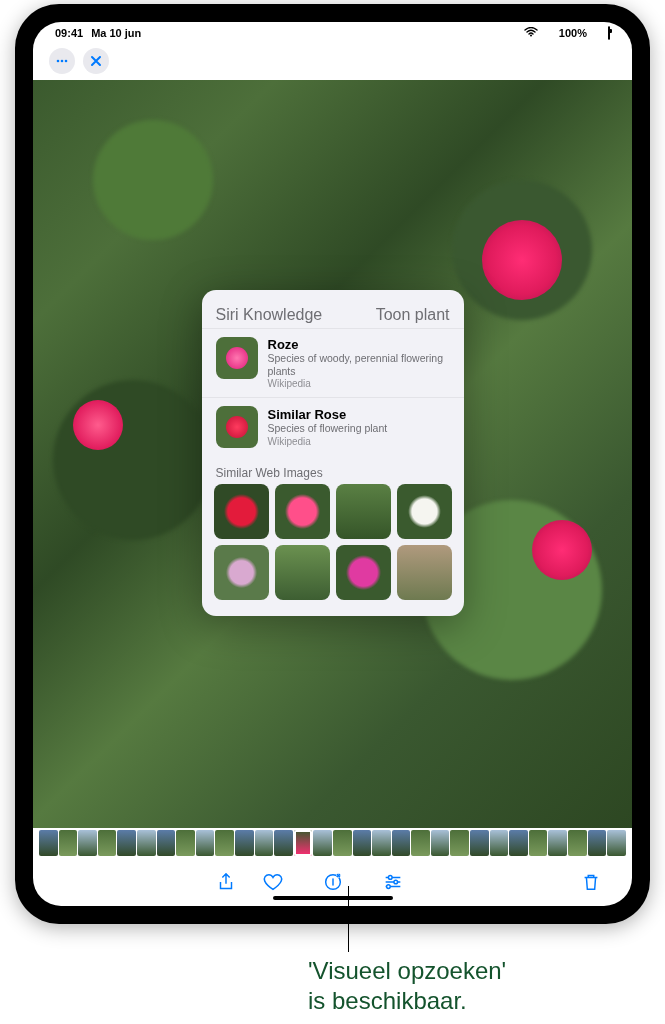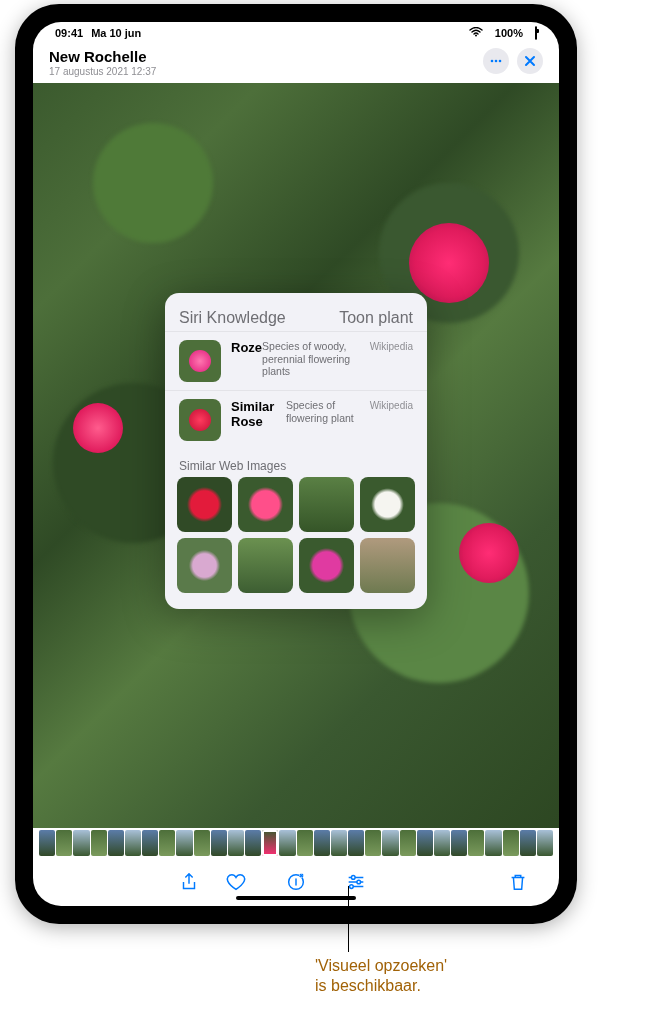--- a/index.html
+++ b/index.html
@@ -7,21 +7,21 @@
     font-family: -apple-system, BlinkMacSystemFont, "Helvetica Neue", sans-serif;
     background: #fff;
     width: 665px;
     height: 1024px;
     position: relative;
     overflow: hidden;
   }
   .ipad-frame {
     position: absolute;
     top: 4px; left: 15px;
-    width: 562px; height: 920px;
+    width: 635px; height: 920px;
     background: #000;
     border-radius: 44px;
     padding: 18px;
     box-shadow: 0 4px 20px rgba(0,0,0,0.3);
   }
   .ipad-screen {
     width: 100%; height: 100%;
     background: #fff;
     border-radius: 28px;
     overflow: hidden;
@@ -34,21 +34,21 @@
     height: 22px;
     display: flex;
     align-items: center;
     justify-content: space-between;
     padding: 0 22px;
     font-size: 11px;
     font-weight: 600;
     color: #000;
   }
   .status-left { display: flex; gap: 8px; align-items: center; }
-  .status-right { display: flex; gap: 12px; align-items: center; }
+  .status-right { display: flex; gap: 21px; align-items: center; }
   .wifi, .battery { display: inline-block; }
   .battery-body {
     width: 20px; height: 10px;
     border: 1px solid #000; border-radius: 2px;
     position: relative;
   }
   .battery-body::after {
     content: ""; position: absolute; right: -3px; top: 2px;
     width: 2px; height: 4px; background:#000; border-radius: 0 1px 1px 0;
   }
@@ -117,21 +117,21 @@
   .k-thumb {
     width:42px; height:42px; border-radius:8px; flex-shrink:0;
     background:#4d6f3a; position:relative; overflow:hidden;
   }
   .k-thumb::after{
     content:""; position:absolute; width:22px;height:22px;border-radius:50%;
     top:10px;left:10px;
   }
   .k-thumb.pink::after{ background:radial-gradient(circle,#ff77b0,#e01b7a); }
   .k-thumb.red::after{ background:radial-gradient(circle,#ff3b5e,#c40f35); }
-  .k-text { display:flex; flex-direction:row; justify-content:center; min-width:0; }
+  .k-text { display:flex; flex-direction:column; justify-content:center; min-width:0; }
   .k-title { font-size:13px; font-weight:600; color:#000; }
   .k-desc { font-size:10.5px; color:#6e6e73; line-height:1.2; }
   .k-src { font-size:10px; color:#8e8e93; margin-top:1px; }
 
   .webimg-label { font-size:12px; color:#6e6e73; padding:10px 14px 4px; }
   .webimg-grid {
     display:grid; grid-template-columns: repeat(4,1fr);
     gap:6px; padding:0 12px 6px;
   }
   .webimg {
@@ -177,23 +177,23 @@
   }
 
   
   .callout-line {
     position:absolute;
     left: 348px; top: 886px;
     width: 1px; height: 66px; background:#000;
   }
   .callout-text {
     position:absolute;
-    left: 315px; top: 956px;
-    font-size: 16px;
-    color:#a16207;
+    left: 308px; top: 956px;
+    font-size: 24px;
+    color:#14532d;
     line-height:1.25;
     white-space:pre-line;
     text-align:left;
   }
 </style>
 </head>
 <body>
 
 <div class="ipad-frame">
   <div class="ipad-screen">
@@ -211,24 +211,20 @@
             </svg>
         </span>
         <span>100%</span>
         <span class="battery">
           <span class="battery-body"><span class="battery-fill"></span></span>
         </span>
       </div>
     </div>
 
     <div class="photo-header">
-      <div class="photo-header-left">
-        <div class="photo-title">New Rochelle</div>
-        <div class="photo-subtitle">17 augustus 2021  12:37</div>
-      </div>
       <div class="photo-header-right">
         <div class="round-btn">
           <svg width="14" height="14" viewBox="0 0 14 14">
               <circle cx="3" cy="7" r="1.3" fill="#007aff"></circle>
               <circle cx="7" cy="7" r="1.3" fill="#007aff"></circle>
               <circle cx="11" cy="7" r="1.3" fill="#007aff"></circle>
             </svg>
         </div>
         <div class="round-btn close">
           <svg width="12" height="12" viewBox="0 0 12 12">

